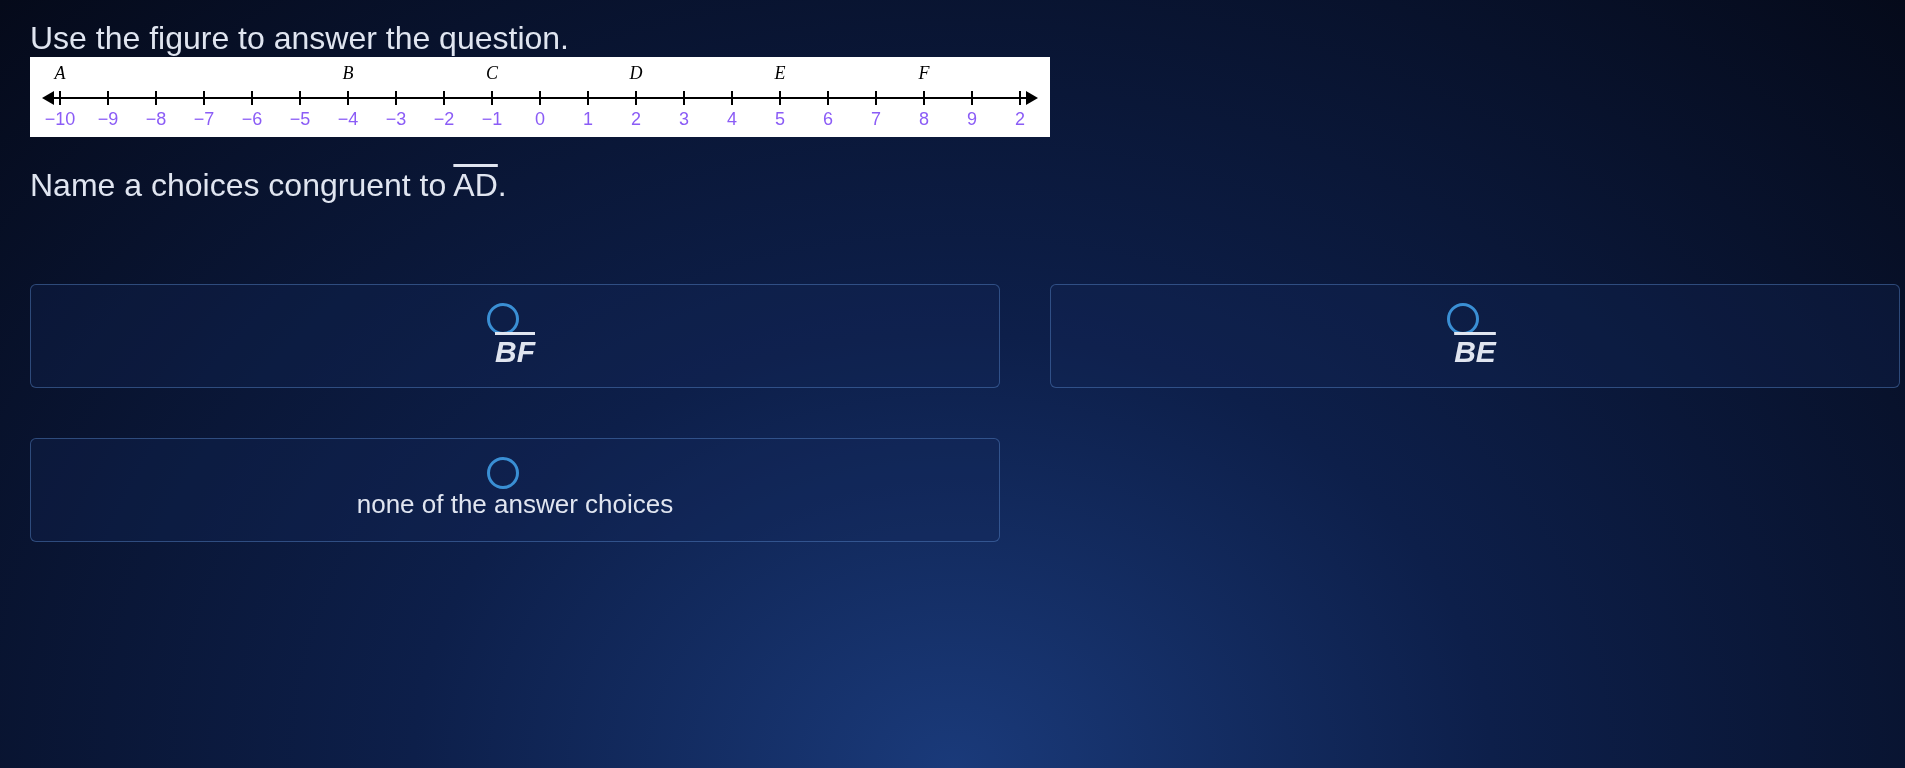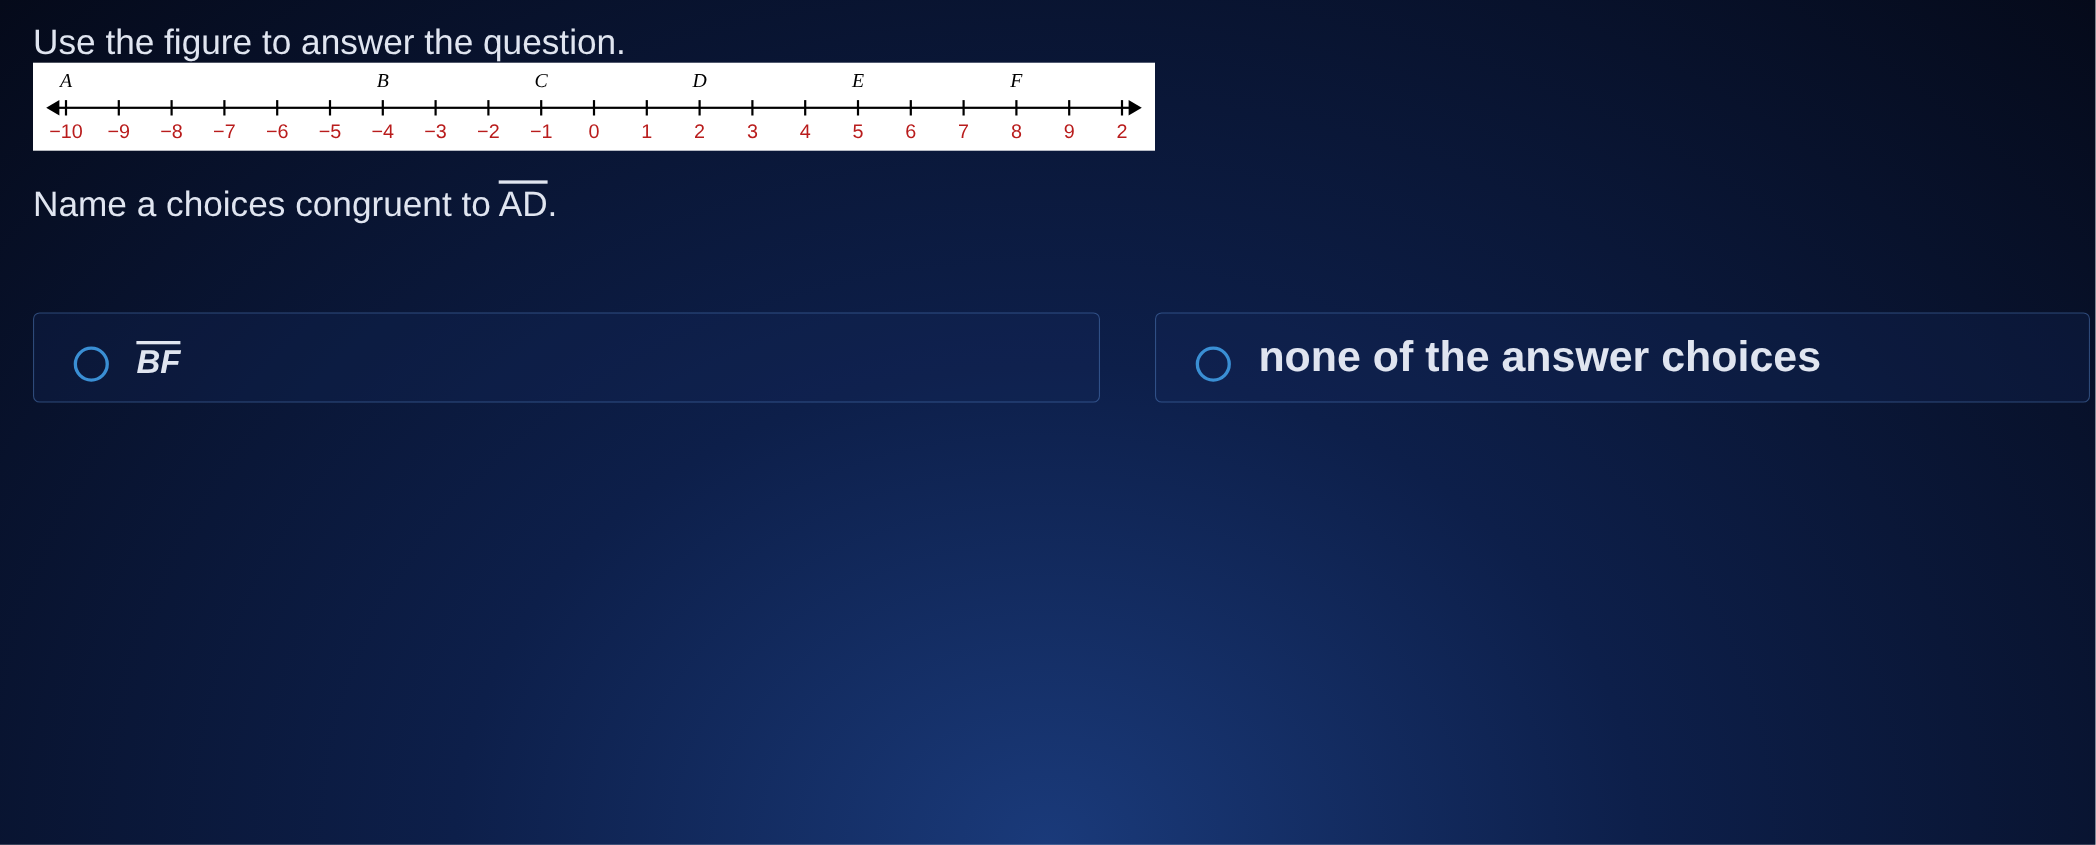--- a/index.html
+++ b/index.html
@@ -58,21 +58,21 @@
   .tick {
     position: absolute;
     width: 2px;
     height: 14px;
     background: #000;
     top: 34px;
   }
   .tick-label {
     position: absolute;
     top: 52px;
-    color: #b91c1c;
+    color: #8b5cf6;
     font-size: 18px;
     transform: translateX(-50%);
     font-family: Arial, sans-serif;
   }
   .point-label {
     position: absolute;
     top: 6px;
     color: #000;
     font-size: 18px;
     font-style: italic;
@@ -88,44 +88,45 @@
     text-decoration: overline;
   }
   .options-grid {
     display: grid;
     grid-template-columns: 970px 850px;
     grid-template-rows: 1fr 1fr;
     gap: 50px 50px;
   }
   .option {
     display: flex;
-    align-items: flex-end;
-    padding: 18px 36px;
+    align-items: center;
+    padding: 18px 25px;
     border: 1px solid rgba(100, 150, 220, 0.4);
     border-radius: 6px;
     background: rgba(20, 40, 90, 0.3);
     cursor: pointer;
+    flex-direction: column;
   }
   .radio-circle {
     width: 32px;
     height: 32px;
     border: 3px solid #3a8fd4;
     border-radius: 50%;
     margin-right: 25px;
     flex-shrink: 0;
   }
   .option-label {
     font-size: 30px;
     font-weight: bold;
     font-style: italic;
     text-decoration: overline;
   }
   .option-label-plain {
-    font-size: 39px;
-    font-weight: bold;
+    font-size: 26px;
+    font-weight: normal;
   }
 </style>
 </head>
 <body>
 
 <div class="question-text">Use the figure to answer the question.</div>
 
 <div class="number-line-container" id="nl-container">
   <div class="arrow-left"></div>
   <div class="number-line"></div>
@@ -184,15 +185,19 @@
   <span>Name a choices congruent to </span><span class="overline">AD</span><span>.</span>
 </div>
 
 <div class="options-grid">
   <div class="option">
     <div class="radio-circle"></div>
     <span class="option-label">BF</span>
   </div>
   <div class="option">
     <div class="radio-circle"></div>
+    <span class="option-label">BE</span>
+  </div>
+  <div class="option">
+    <div class="radio-circle"></div>
     <span class="option-label-plain">none of the answer choices</span>
   </div>
 </div>
 
 </body></html>

